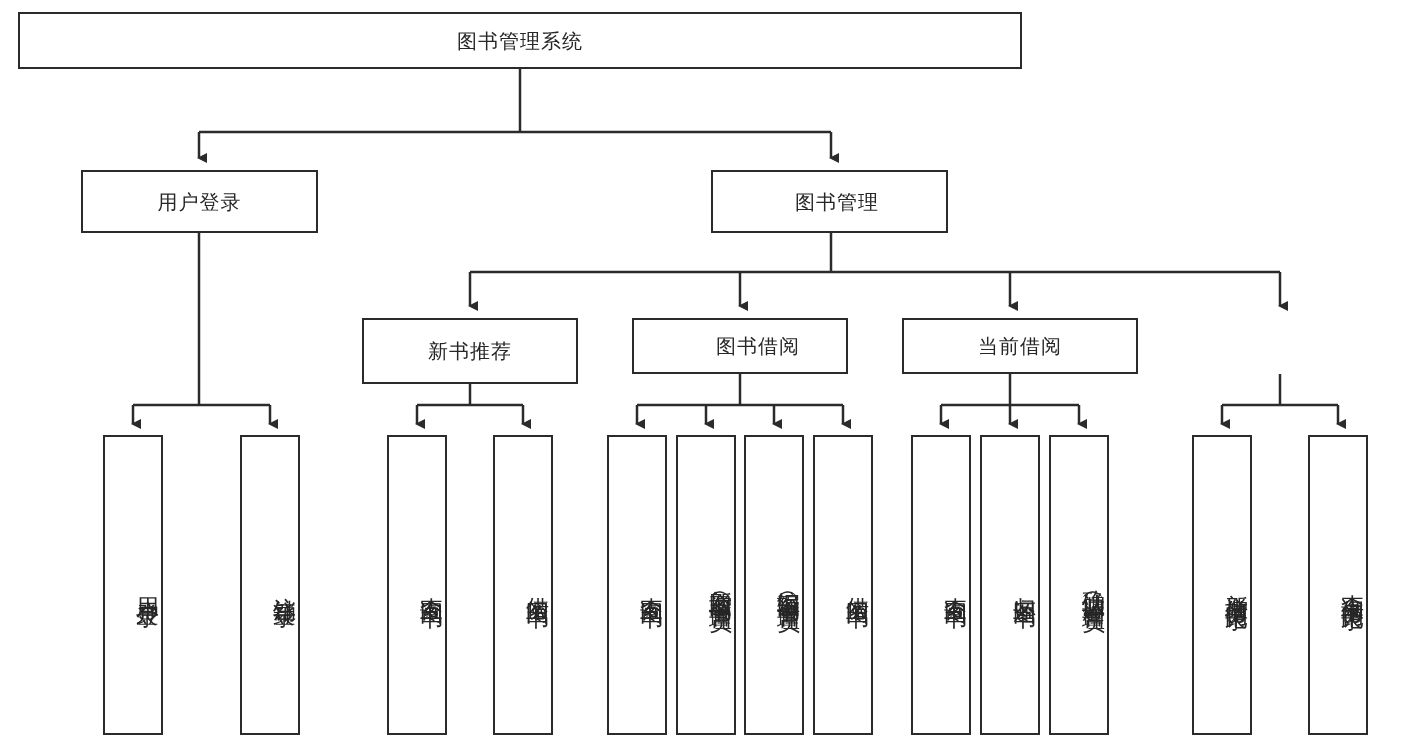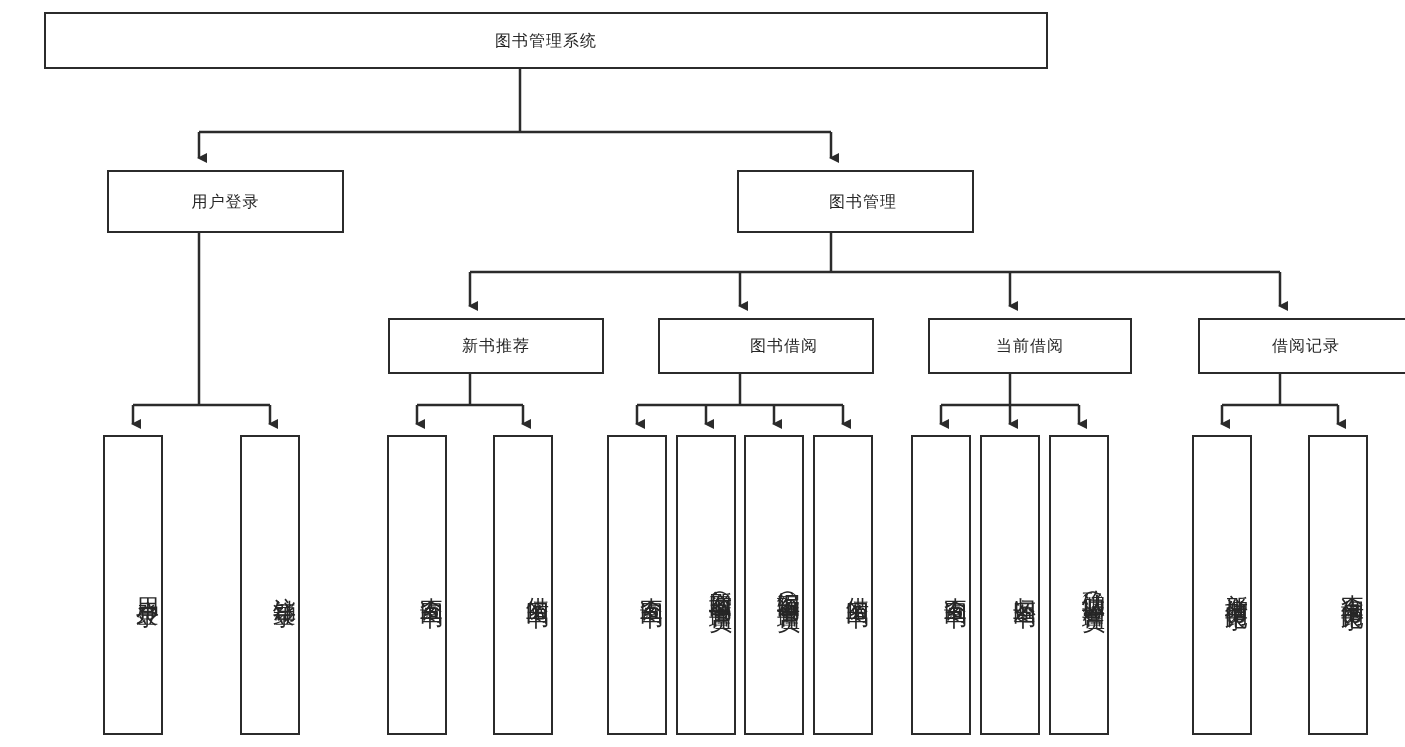--- a/index.html
+++ b/index.html
@@ -31,24 +31,23 @@
     box-sizing: border-box;
     background: #ffffff;
     border: 2px solid #2b2b2b;
     display: flex;
     align-items: center;
     justify-content: center;
     text-align: center;
     color: #262626;
   }
   .node.horiz {
-    font-size: 16px;
+    font-size: 20px;
     line-height: 1.2;
     letter-spacing: 1px;
-    margin-left: 26px;
   }
   .node.vert {
     writing-mode: vertical-rl;
     text-orientation: upright;
     font-size: 23px;
     line-height: 1.18;
     letter-spacing: 3px;
     align-items: flex-start;
     justify-content: center;
     padding-top: 6px;
@@ -130,31 +129,28 @@
     <span>图书管理系统</span>
   </div>
 
   <div class="node horiz" style="left:81px; top:170px; width:237px; height:63px;">
     <span>用户登录</span>
   </div>
   <div class="node horiz" style="left:711px; top:170px; width:237px; height:63px;padding-left:15px;">
     <span>图书管理</span>
   </div>
 
-  <div class="node horiz" style="left:362px; top:318px; width:216px; height:56px;">
+  <div class="node horiz" style="left:362px; top:318px; width:216px; height:66px;">
     <span>新书推荐</span>
   </div>
   <div class="node horiz" style="left:632px; top:318px; width:216px; height:56px;padding-left:36px;">
     <span>图书借阅</span>
   </div>
-  <div class="node horiz" style="left:902px; top:318px; width:204px; height:56px;">
+  <div class="node horiz" style="left:902px; top:318px; width:236px; height:56px;">
     <span>当前借阅</span>
-  </div>
-  <div class="node horiz" style="left:1172px; top:318px; width:216px; height:56px;">
-    <span>借阅记录</span>
   </div>
 
   <div class="node vert" style="left:103px; top:435px; width:60px; height:300px;">
     <span class="vlabel">用户登录</span>
   </div>
   <div class="node vert" style="left:240px; top:435px; width:60px; height:300px;">
     <span class="vlabel">注销登录</span>
   </div>
 
   <div class="node vert" style="left:387px; top:435px; width:60px; height:300px;">

